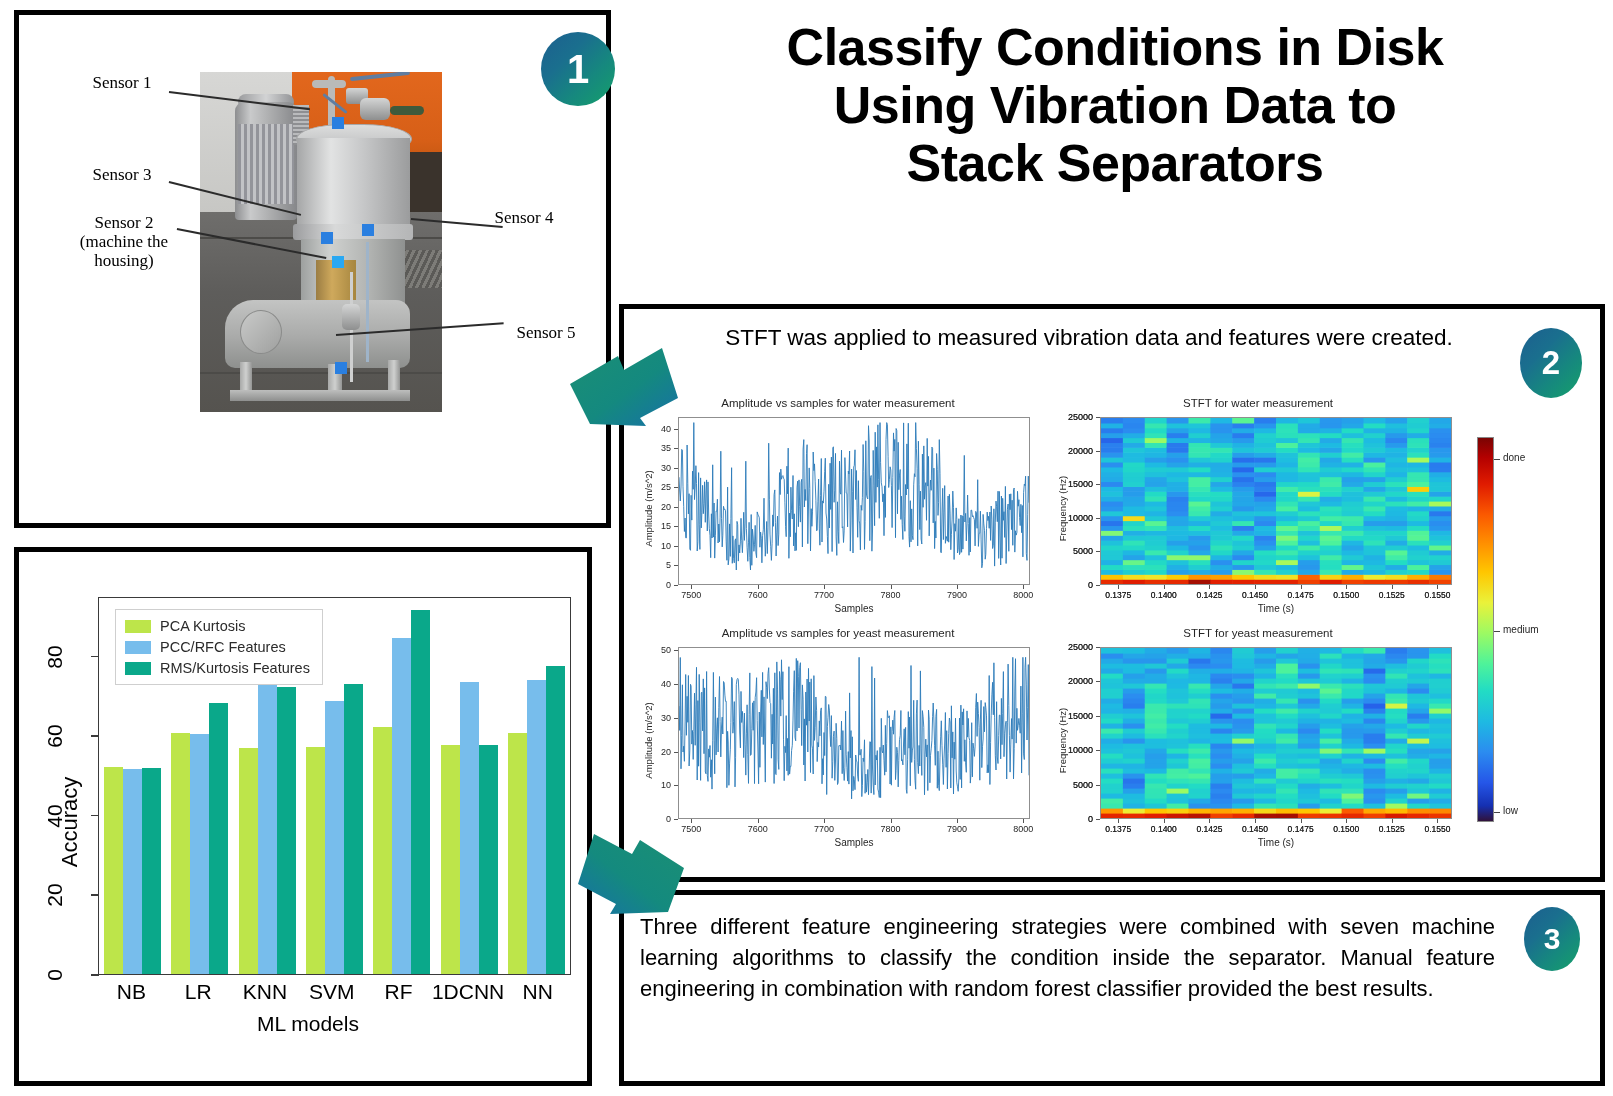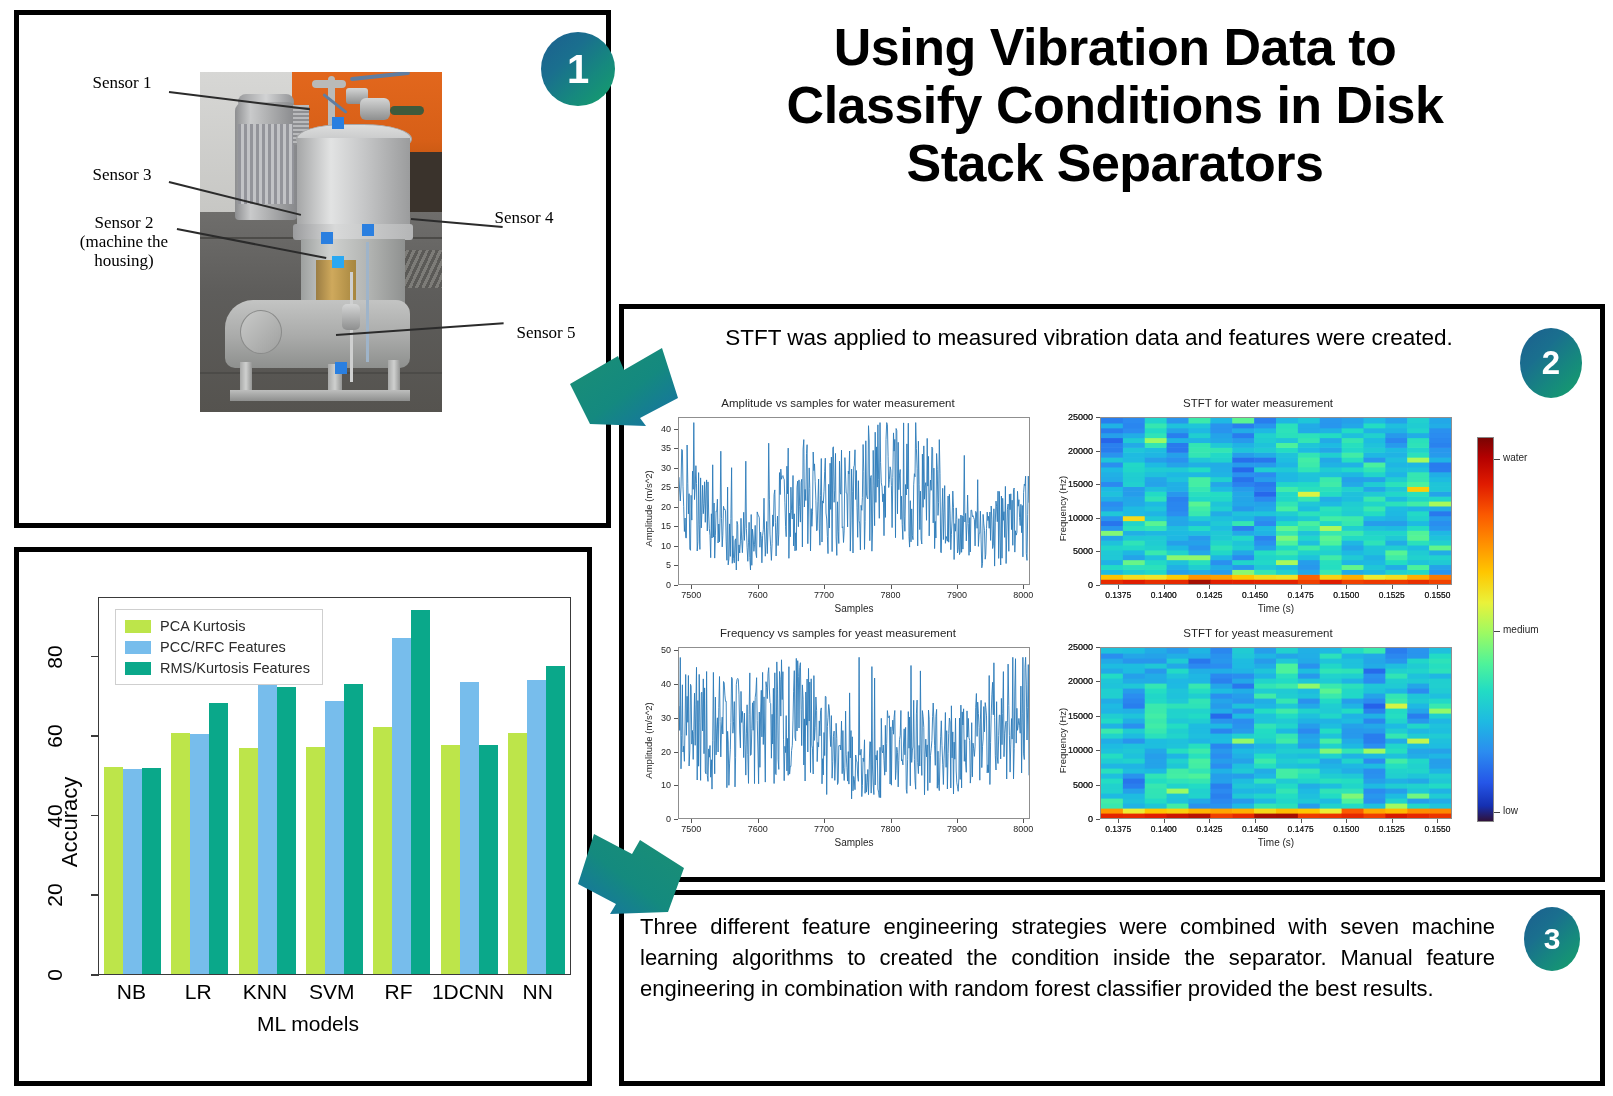--- a/index.html
+++ b/index.html
@@ -183,22 +183,22 @@
     border: 1px solid #888; }
   .cbar-lab { position: absolute; font-size: 10px; color: #262626; }
   .cbar-tick { position: absolute; width: 6px; height: 1px; background: #444; }
 </style>
 </head>
 <body>
 
 <div id="poster">
 
   <div id="title">
+    <div>Classify Conditions in Disk</div>
     <div>Using Vibration Data to</div>
-    <div>Classify Conditions in Disk</div>
     <div>Stack Separators</div>
   </div>
 
   <div class="panel" id="panel1">
 
     <div class="badge" id="panel1-badge">1</div>
 
     <div id="photo">
       <div class="bg-wall"></div>
       <div class="bg-orange"></div>
@@ -1000,21 +1000,21 @@
           <div class="tk" style="left: 298.218px; top: 193px; transform: translateX(-50%); font-size: 8.5px;">0.1500</div>
           <div class="tkm" style="left: 343.813px; top: 188px; width: 1px; height: 4px;"></div>
           <div class="tk" style="left: 343.813px; top: 193px; transform: translateX(-50%); font-size: 8.5px;">0.1525</div>
           <div class="tkm" style="left: 389.409px; top: 188px; width: 1px; height: 4px;"></div>
           <div class="tk" style="left: 389.409px; top: 193px; transform: translateX(-50%); font-size: 8.5px;">0.1550</div>
         </div>
       <div class="mpl-xlab" style="left:52px;top:206px;width:352px;">Time (s)</div>
     </div>
 
     <div class="mpl" style="left:6px;top:318px;width:416px;height:238px;">
-      <div class="mpl-title">Frequency vs samples for yeast measurement</div>
+      <div class="mpl-title">Amplitude vs samples for yeast measurement</div>
       <div class="mpl-ylab" style="left:-52px;top:108px;width:140px;text-align:center;transform:rotate(-90deg);">Amplitude (m/s^2)</div>
       <div class="mpl-frame" id="ts-yeast-frame" style="left:48px;top:20px;width:352px;height:172px;"><svg width="350" height="170">
             <polyline points="0.0,58.1 0.7,82.4 1.3,9.5 2.0,120.8 2.7,87.3 3.4,36.8 4.0,104.0 4.7,98.2 5.4,113.3 6.1,73.1 6.7,26.5 7.4,87.3 8.1,48.3 8.8,74.3 9.4,27.5 10.1,118.0 10.8,102.9 11.5,36.3 12.1,38.1 12.8,96.1 13.5,82.5 14.2,111.4 14.8,83.5 15.5,45.1 16.2,97.3 16.9,56.9 17.5,19.3 18.2,132.0 18.9,52.6 19.6,118.2 20.2,26.4 20.9,74.2 21.6,132.4 22.3,44.8 22.9,44.1 23.6,82.9 24.3,30.9 25.0,105.7 25.6,39.9 26.3,124.0 27.0,125.8 27.6,23.5 28.3,127.3 29.0,133.4 29.7,100.9 30.3,109.2 31.0,97.5 31.7,129.2 32.4,111.8 33.0,141.1 33.7,92.8 34.4,24.4 35.1,92.5 35.7,125.8 36.4,49.1 37.1,106.9 37.8,80.1 38.4,69.8 39.1,104.0 39.8,59.6 40.5,28.5 41.1,73.7 41.8,108.9 42.5,79.0 43.2,69.1 43.8,86.0 44.5,33.5 45.2,34.9 45.9,47.1 46.5,53.3 47.2,53.2 47.9,139.7 48.6,83.3 49.2,94.0 49.9,137.3 50.6,115.1 51.3,101.8 51.9,74.3 52.6,29.3 53.3,30.7 53.9,85.2 54.6,73.7 55.3,53.6 56.0,138.9 56.6,109.5 57.3,36.6 58.0,31.6 58.7,30.4 59.3,31.5 60.0,46.9 60.7,84.0 61.4,99.9 62.0,43.4 62.7,74.5 63.4,63.4 64.1,76.2 64.7,109.6 65.4,65.0 66.1,96.8 66.8,127.1 67.4,85.9 68.1,56.8 68.8,106.4 69.5,135.4 70.1,66.4 70.8,24.9 71.5,107.4 72.2,106.5 72.8,80.4 73.5,54.8 74.2,82.3 74.9,52.9 75.5,135.6 76.2,49.4 76.9,44.0 77.6,29.7 78.2,72.6 78.9,100.0 79.6,135.8 80.3,64.0 80.9,119.3 81.6,65.0 82.3,42.3 82.9,88.9 83.6,24.4 84.3,96.5 85.0,48.9 85.6,85.0 86.3,134.1 87.0,33.7 87.7,39.4 88.3,50.6 89.0,25.7 89.7,19.7 90.4,42.0 91.0,54.5 91.7,55.7 92.4,110.2 93.1,66.3 93.7,96.0 94.4,40.3 95.1,135.5 95.8,24.8 96.4,125.8 97.1,126.6 97.8,13.9 98.5,41.1 99.1,111.6 99.8,121.4 100.5,23.5 101.2,31.6 101.8,68.1 102.5,11.8 103.2,51.6 103.9,23.7 104.5,91.2 105.2,132.7 105.9,98.3 106.6,104.6 107.2,67.6 107.9,122.9 108.6,90.4 109.2,127.3 109.9,18.7 110.6,126.1 111.3,118.2 111.9,118.5 112.6,102.5 113.3,97.3 114.0,72.1 114.6,43.2 115.3,22.7 116.0,89.4 116.7,92.8 117.3,10.4 118.0,83.0 118.7,12.7 119.4,28.7 120.0,80.0 120.7,19.4 121.4,14.7 122.1,61.3 122.7,97.6 123.4,36.9 124.1,51.3 124.8,117.0 125.4,70.9 126.1,133.0 126.8,44.0 127.5,77.2 128.1,31.0 128.8,104.0 129.5,20.4 130.2,73.0 130.8,34.1 131.5,124.5 132.2,30.8 132.9,97.1 133.5,100.6 134.2,126.0 134.9,27.6 135.5,92.4 136.2,79.3 136.9,49.0 137.6,62.4 138.2,113.6 138.9,94.4 139.6,98.9 140.3,72.9 140.9,87.9 141.6,62.6 142.3,59.9 143.0,135.8 143.6,110.7 144.3,126.9 145.0,84.5 145.7,107.6 146.3,48.4 147.0,48.7 147.7,146.5 148.4,78.3 149.0,69.3 149.7,56.5 150.4,62.1 151.1,86.3 151.7,98.6 152.4,67.6 153.1,130.2 153.8,113.4 154.4,88.6 155.1,83.1 155.8,132.4 156.5,113.0 157.1,75.3 157.8,90.6 158.5,136.5 159.2,134.6 159.8,97.7 160.5,97.7 161.2,97.0 161.8,102.0 162.5,73.1 163.2,125.7 163.9,82.6 164.5,120.1 165.2,132.5 165.9,119.2 166.6,63.1 167.2,106.2 167.9,119.3 168.6,133.1 169.3,103.6 169.9,136.1 170.6,44.9 171.3,109.9 172.0,82.6 172.6,150.9 173.3,88.8 174.0,142.8 174.7,128.4 175.3,131.4 176.0,141.7 176.7,107.0 177.4,113.2 178.0,113.5 178.7,128.1 179.4,133.3 180.1,9.3 180.7,106.9 181.4,106.9 182.1,101.3 182.8,148.6 183.4,137.6 184.1,110.0 184.8,113.6 185.5,91.8 186.1,145.3 186.8,126.1 187.5,144.1 188.2,134.3 188.8,121.5 189.5,146.7 190.2,121.2 190.8,93.7 191.5,94.0 192.2,145.1 192.9,18.6 193.5,120.0 194.2,136.9 194.9,146.6 195.6,30.0 196.2,137.0 196.9,107.2 197.6,112.0 198.3,102.6 198.9,141.0 199.6,144.2 200.3,149.5 201.0,99.3 201.6,149.7 202.3,70.3 203.0,102.6 203.7,104.9 204.3,97.0 205.0,112.7 205.7,127.2 206.4,77.4 207.0,123.9 207.7,95.6 208.4,62.6 209.1,69.6 209.7,69.3 210.4,67.8 211.1,136.0 211.8,78.9 212.4,137.2 213.1,83.4 213.8,72.1 214.5,86.2 215.1,69.3 215.8,62.5 216.5,131.6 217.1,122.5 217.8,99.2 218.5,104.6 219.2,138.9 219.8,112.6 220.5,91.6 221.2,87.4 221.9,62.5 222.5,112.8 223.2,111.7 223.9,116.9 224.6,94.0 225.2,80.8 225.9,106.8 226.6,79.4 227.3,141.3 227.9,145.4 228.6,111.8 229.3,63.6 230.0,100.2 230.6,69.0 231.3,137.8 232.0,17.5 232.7,114.4 233.3,102.9 234.0,99.0 234.7,52.3 235.4,111.5 236.0,132.3 236.7,141.2 237.4,65.9 238.1,52.1 238.7,114.7 239.4,125.6 240.1,97.4 240.8,118.0 241.4,22.9 242.1,100.1 242.8,127.4 243.4,62.6 244.1,68.8 244.8,79.4 245.5,146.8 246.1,106.9 246.8,91.1 247.5,108.8 248.2,96.9 248.8,142.6 249.5,62.1 250.2,71.3 250.9,134.8 251.5,107.5 252.2,100.8 252.9,92.6 253.6,68.4 254.2,55.0 254.9,72.0 255.6,97.8 256.3,117.3 256.9,68.3 257.6,61.4 258.3,140.2 259.0,103.2 259.6,137.3 260.3,142.6 261.0,109.8 261.7,88.2 262.3,72.8 263.0,97.4 263.7,116.2 264.4,136.5 265.0,110.9 265.7,95.0 266.4,64.5 267.1,119.3 267.7,82.7 268.4,141.0 269.1,105.4 269.7,85.7 270.4,70.0 271.1,74.0 271.8,140.0 272.4,57.8 273.1,109.9 273.8,83.9 274.5,146.0 275.1,94.1 275.8,111.2 276.5,70.2 277.2,123.0 277.8,134.8 278.5,138.8 279.2,143.3 279.9,130.1 280.5,70.0 281.2,131.4 281.9,57.1 282.6,139.9 283.2,63.9 283.9,77.0 284.6,60.8 285.3,113.3 285.9,91.8 286.6,114.8 287.3,124.3 288.0,62.9 288.6,89.1 289.3,70.4 290.0,89.7 290.7,92.5 291.3,135.1 292.0,125.7 292.7,74.7 293.4,128.9 294.0,95.1 294.7,100.7 295.4,108.4 296.1,98.1 296.7,59.3 297.4,45.5 298.1,88.4 298.7,54.1 299.4,65.5 300.1,79.3 300.8,132.2 301.4,71.1 302.1,52.3 302.8,119.6 303.5,98.7 304.1,91.0 304.8,58.6 305.5,83.8 306.2,54.6 306.8,59.4 307.5,67.9 308.2,124.9 308.9,116.8 309.5,124.6 310.2,27.5 310.9,136.5 311.6,94.4 312.2,67.7 312.9,46.8 313.6,34.3 314.3,66.8 314.9,14.8 315.6,69.2 316.3,107.7 317.0,122.0 317.6,53.7 318.3,109.0 319.0,115.5 319.7,87.4 320.3,67.2 321.0,67.0 321.7,110.9 322.4,50.4 323.0,96.7 323.7,65.4 324.4,23.6 325.0,108.7 325.7,85.2 326.4,76.8 327.1,73.2 327.7,131.0 328.4,74.8 329.1,16.1 329.8,57.6 330.4,87.3 331.1,124.1 331.8,96.1 332.5,70.6 333.1,91.1 333.8,9.3 334.5,130.9 335.2,100.6 335.8,41.0 336.5,10.7 337.2,95.1 337.9,60.3 338.5,82.3 339.2,77.4 339.9,70.4 340.6,77.1 341.2,85.2 341.9,38.1 342.6,125.0 343.3,65.2 343.9,9.3 344.6,105.9 345.3,111.5 346.0,19.3 346.6,9.3 347.3,36.1 348.0,92.0 348.7,59.3 349.3,16.6 350.0,127.3" fill="none" stroke="#2b7bb9" stroke-width="0.9"></polyline>
           </svg></div>
       <div id="ts-yeast-yticks">
           <div class="tkm" style="left: 44px; top: 192px; width: 4px; height: 1px;"></div>
           <div class="tk" style="left: 41px; top: 192px; transform: translate(-100%, -50%);">0</div>
           <div class="tkm" style="left: 44px; top: 158.275px; width: 4px; height: 1px;"></div>
           <div class="tk" style="left: 41px; top: 158.275px; transform: translate(-100%, -50%);">10</div>
           <div class="tkm" style="left: 44px; top: 124.549px; width: 4px; height: 1px;"></div>
@@ -1650,30 +1650,30 @@
           <div class="tkm" style="left: 343.813px; top: 192px; width: 1px; height: 4px;"></div>
           <div class="tk" style="left: 343.813px; top: 197px; transform: translateX(-50%); font-size: 8.5px;">0.1525</div>
           <div class="tkm" style="left: 389.409px; top: 192px; width: 1px; height: 4px;"></div>
           <div class="tk" style="left: 389.409px; top: 197px; transform: translateX(-50%); font-size: 8.5px;">0.1550</div>
         </div>
       <div class="mpl-xlab" style="left:52px;top:210px;width:352px;">Time (s)</div>
     </div>
 
     <div class="cbar" style="left:853px;top:128px;height:385px;"></div>
     <div class="cbar-tick" style="left:870px;top:150px;"></div>
-    <div class="cbar-lab" style="left:879px;top:143px;">water</div>
+    <div class="cbar-lab" style="left:879px;top:143px;">done</div>
     <div class="cbar-tick" style="left:870px;top:322px;"></div>
     <div class="cbar-lab" style="left:879px;top:315px;">medium</div>
     <div class="cbar-tick" style="left:870px;top:503px;"></div>
     <div class="cbar-lab" style="left:879px;top:496px;">low</div>
   </div>
 
   <div class="panel" id="panel4">
     <div class="badge" id="panel4-badge">3</div>
-    <div id="p4-text">Three different feature engineering strategies were combined with seven machine learning algorithms to created the condition inside the separator. Manual feature engineering in combination with random forest classifier provided the best results.</div>
+    <div id="p4-text">Three different feature engineering strategies were combined with seven machine learning algorithms to classify the condition inside the separator. Manual feature engineering in combination with random forest classifier provided the best results.</div>
   </div>
 
   <svg class="arrow" style="left:566px;top:332px;" width="120" height="96" viewBox="0 0 120 96">
     <defs>
       <linearGradient id="ag1" x1="0" y1="0" x2="1" y2="1">
         <stop offset="0%" stop-color="#1b8f74"></stop>
         <stop offset="55%" stop-color="#14897f"></stop>
         <stop offset="100%" stop-color="#1770a8"></stop>
       </linearGradient>
     </defs>

